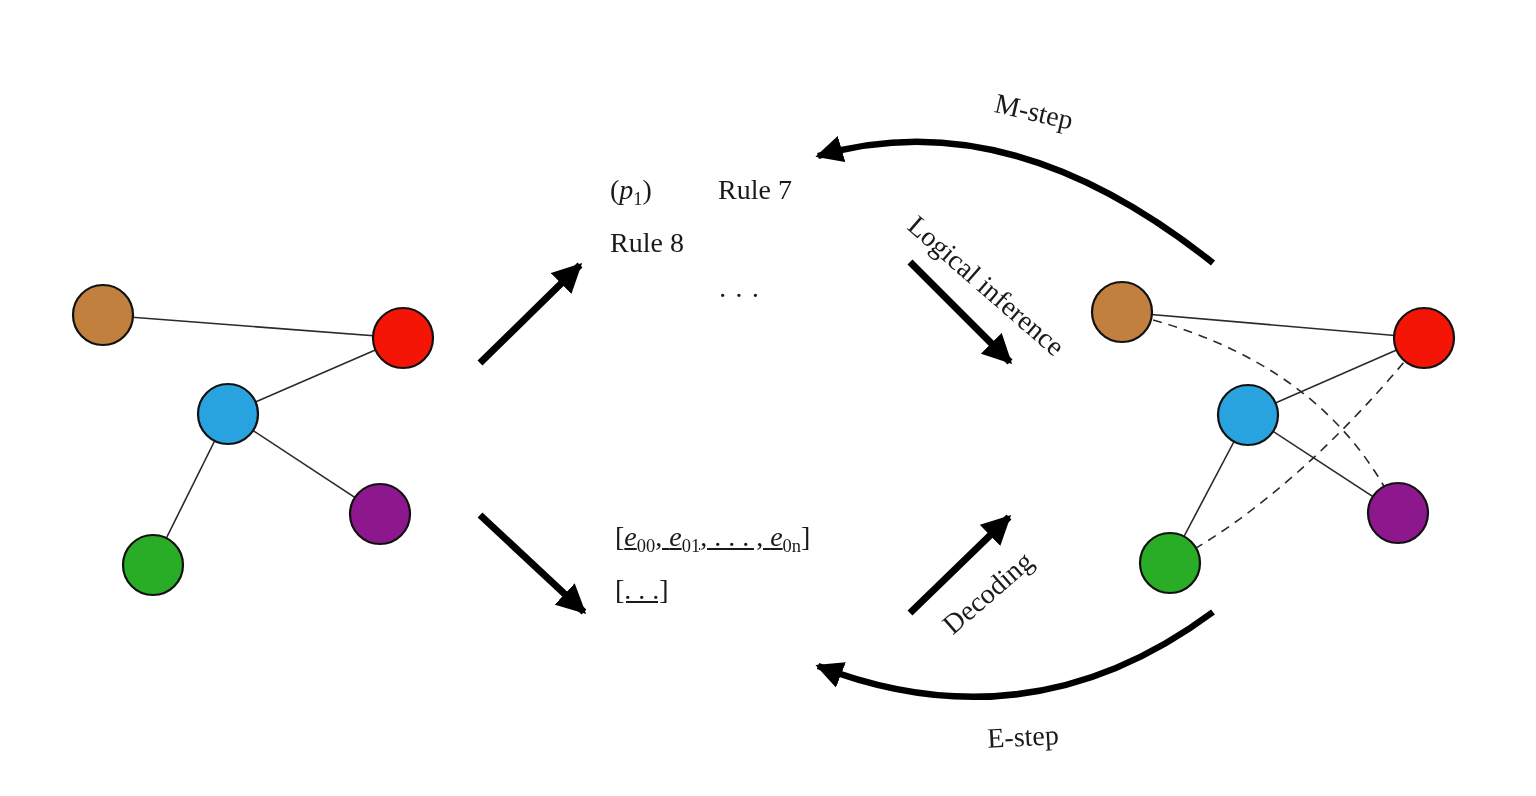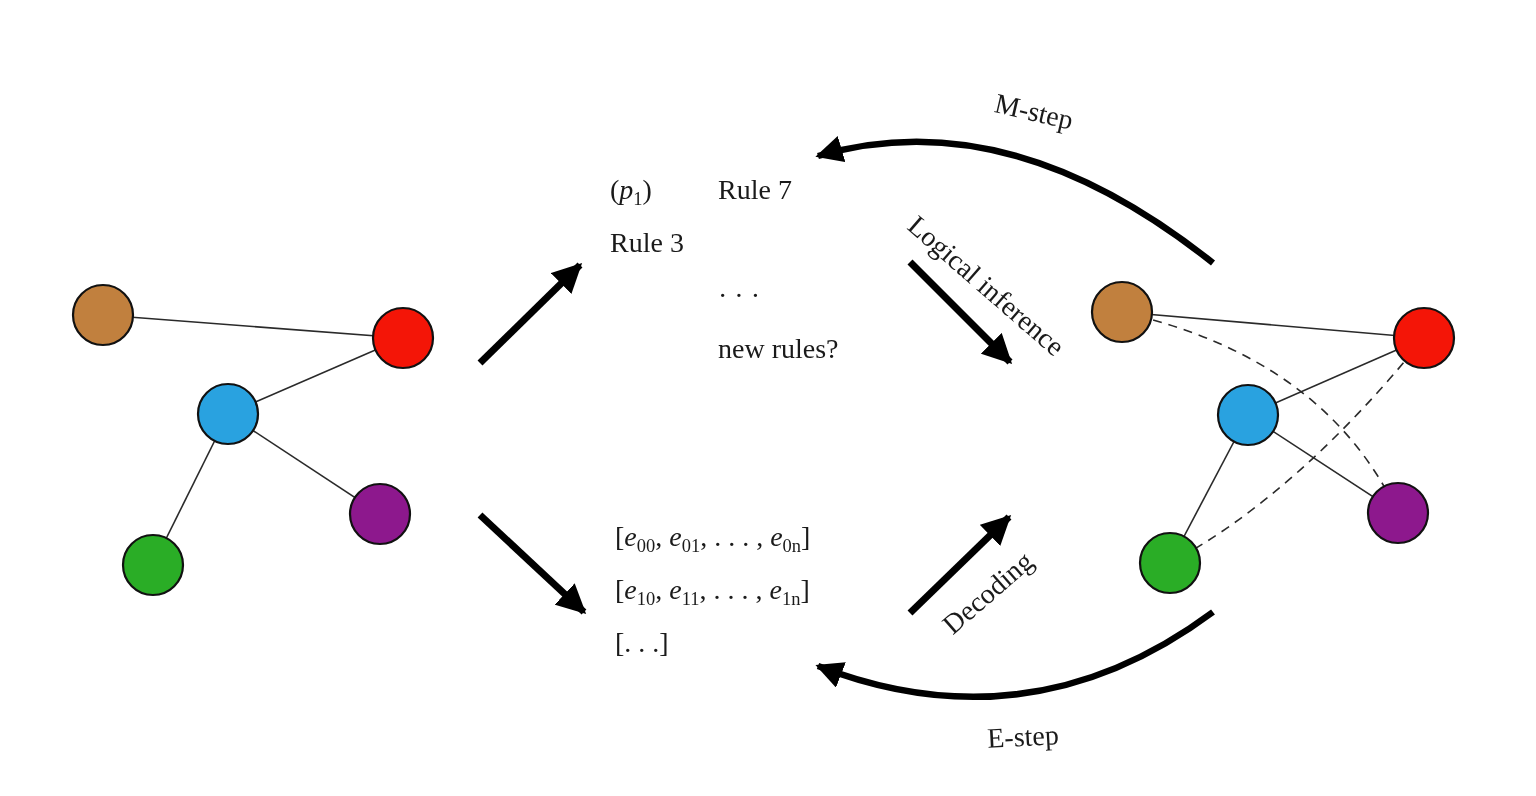--- a/index.html
+++ b/index.html
@@ -21,21 +21,21 @@
   }
 
   
   .rules-block{position:absolute;left:610px;top:163px;font-size:28px;line-height:53px;}
   .rule-row{display:flex;align-items:center;}
   .p-col{display:inline-block;width:108px;}
   .mi{font-style:italic;}
   sub{font-size:66%;line-height:0;vertical-align:-0.3em;}
 
   
-  .matrix-block{position:absolute;left:615px;top:510px;font-size:28px;line-height:53px;}
+  .matrix-block{position:absolute;left:615px;top:510px;font-size:28px;line-height:53px;text-decoration:underline;}
 </style>
 </head>
 <body>
 
 <div class="stage">
 
   <svg id="fig-svg" width="1536" height="796" viewBox="0 0 1536 796">
     <defs>
       <marker id="ah" viewBox="0 0 10 10" refX="9" refY="5" markerWidth="4.2" markerHeight="4.2" orient="auto-start-reverse" markerUnits="strokeWidth">
         <path d="M 0 0 L 10 5 L 0 10 z" fill="#000"></path>
@@ -68,35 +68,33 @@
       <path d="M 1213 263 Q 1009 100 818 156" class="arc" marker-end="url(#ah)"></path>
       <path d="M 1213 612 Q 1030 748 818 666" class="arc" marker-end="url(#ah)"></path>
     </svg>
 
   <div class="rules-block">
       <div class="rule-row">
         <span class="p-col">(<span class="mi">p</span><sub>1</sub>)</span>
         <span class="rule-text">Rule 7</span>
       </div>
       <div class="rule-row">
-        <span class="rule-text">Rule 3</span>
+        <span class="rule-text">Rule 8</span>
       </div>
       <div class="rule-row">
         <span class="p-col"></span>
         <span class="rule-text">· · ·</span>
       </div>
       <div class="rule-row">
         <span class="p-col"></span>
-        <span class="rule-text">new rules?</span>
       </div>
     </div>
 
   <div class="matrix-block">
       <div class="matrix-row">[<span class="mi">e</span><sub>00</sub>, <span class="mi">e</span><sub>01</sub>, . . . , <span class="mi">e</span><sub>0n</sub>]</div>
-      <div class="matrix-row">[<span class="mi">e</span><sub>10</sub>, <span class="mi">e</span><sub>11</sub>, . . . , <span class="mi">e</span><sub>1n</sub>]</div>
       <div class="matrix-row">[. . .]</div>
     </div>
 
   <div class="rot-label" style="left:1034px;top:112px;--r:13deg">M-step</div>
   <div class="rot-label" style="left:986px;top:286px;--r:41deg">Logical inference</div>
   <div class="rot-label" style="left:988px;top:593px;--r:-41deg">Decoding</div>
   <div class="rot-label" style="left:1023px;top:737px;--r:-3deg">E-step</div>
 
 </div>
 

